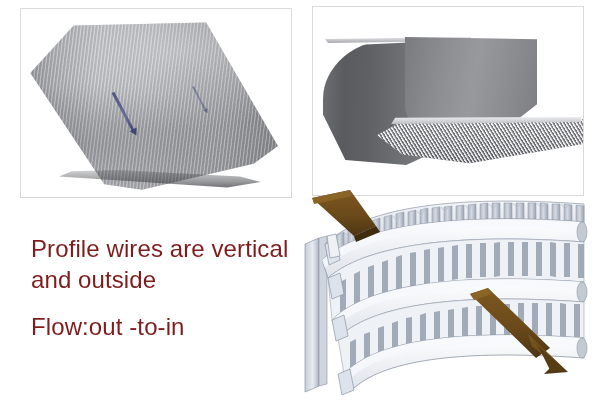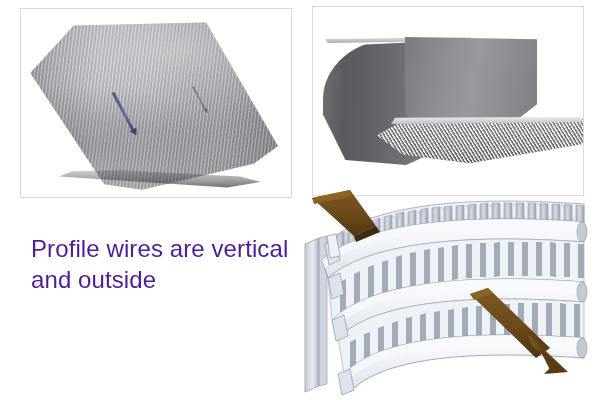--- a/index.html
+++ b/index.html
@@ -208,21 +208,21 @@
     left: 292px;
     top: 186px;
     width: 300px;
     height: 212px;
   }
   .cad svg { display: block; }
 
   
   .caption {
     position: absolute;
-    color: #4c1d95;
+    color: #7f1d1d;
     font-size: 24px;
     line-height: 1.28;
     letter-spacing: .1px;
     white-space: pre-line;
   }
   #caption-profile { left: 31px; top: 234px; width: 270px; }
   #caption-flow    { left: 31px; top: 312px; width: 270px; }
 </style>
 </head>
 <body>
@@ -421,14 +421,15 @@
           <polygon points="238,152 272,184 258,184 246,160" fill="#573c14"></polygon>
         </g>
 
       </g>
     </svg>
   </div>
 
   <div class="caption" id="caption-profile">Profile wires are vertical
 and outside</div>
 
+  <div class="caption" id="caption-flow">Flow:out -to-in</div>
 
 </div>
 
 </body></html>

